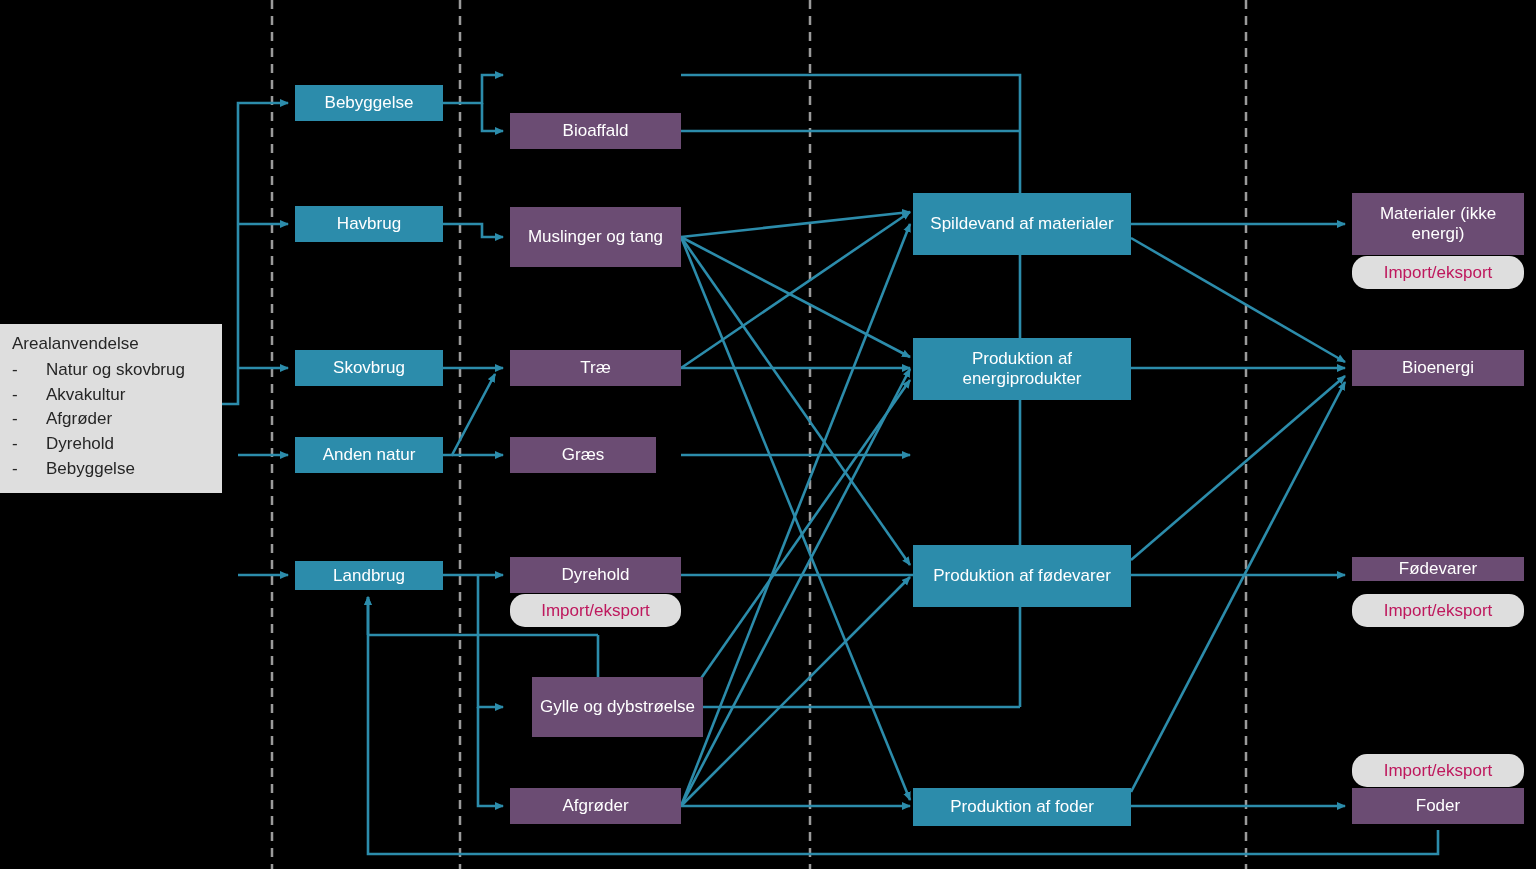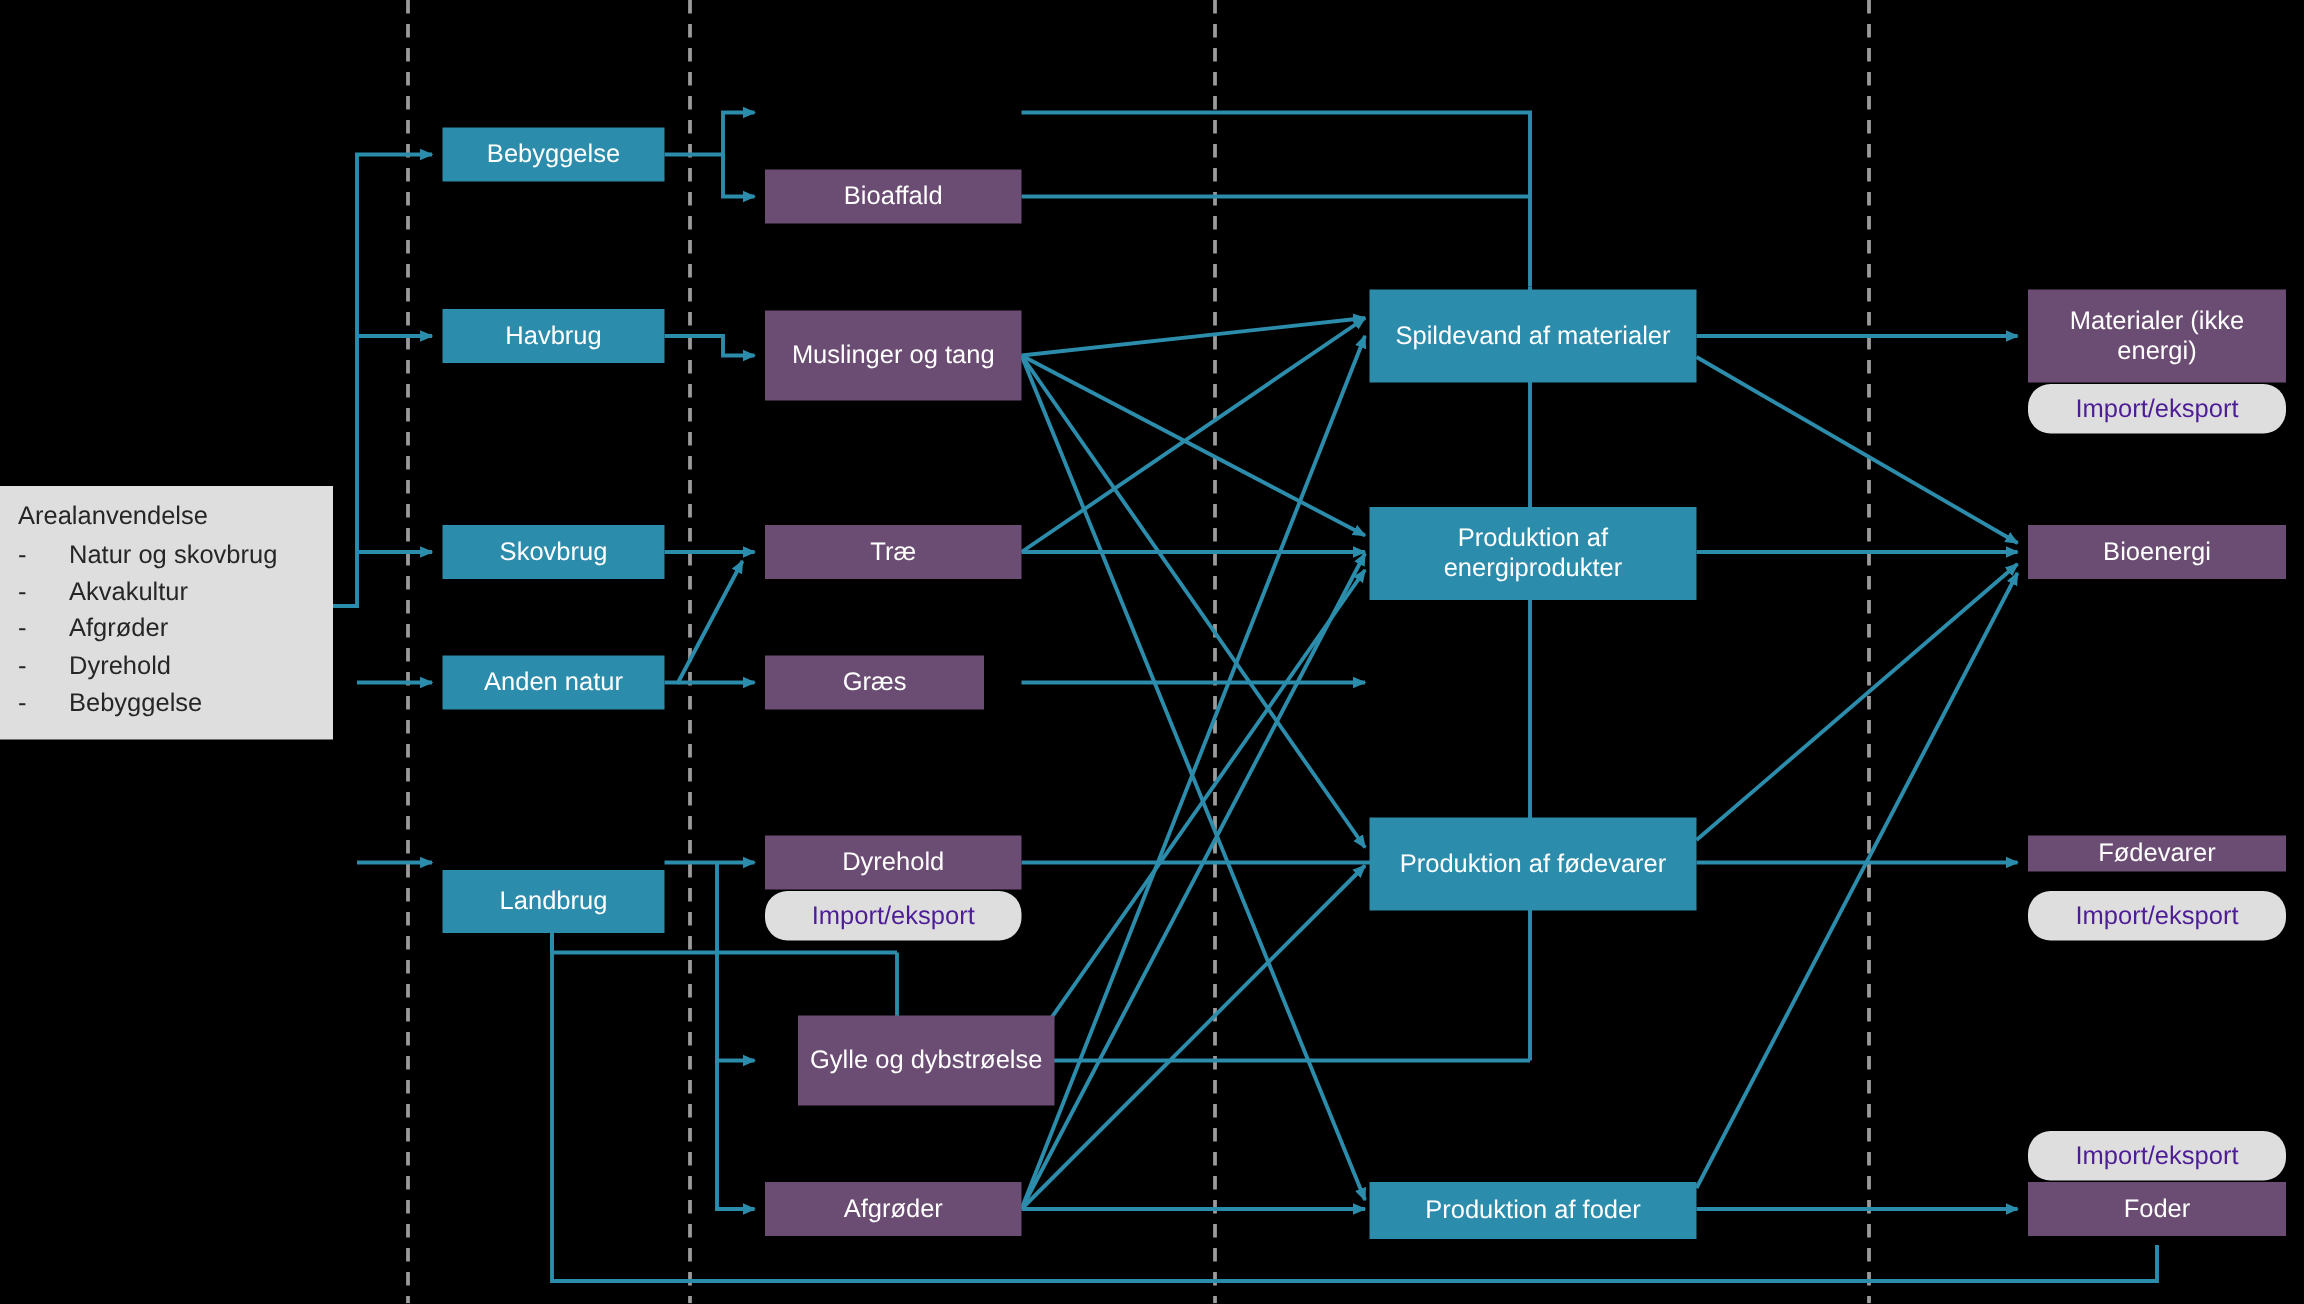--- a/index.html
+++ b/index.html
@@ -4,21 +4,21 @@
 <style>
   html,body{margin:0;padding:0;background:#000;}
   #stage{position:relative;width:1536px;height:869px;background:#000;
          font-family:"Liberation Sans", sans-serif;overflow:hidden;}
   svg#wires{position:absolute;left:0;top:0;width:1536px;height:869px;}
   .node{position:absolute;box-sizing:border-box;display:flex;
         align-items:center;justify-content:center;text-align:center;
         color:#fff;font-size:17px;line-height:1.15;padding:2px 6px;}
   .teal{background:#2C8CAB;}
   .purple{background:#6B4C73;}
-  .grey{background:#DEDEDE;color:#4c1d95;border-radius:15px;}
+  .grey{background:#DEDEDE;color:#be185d;border-radius:15px;}
   .legend{position:absolute;background:#DEDEDE;color:#262626;
           font-size:17px;box-sizing:border-box;padding:10px 12px 12px 12px;}
   .legend .lt{margin-bottom:4px;}
   .legend ul{list-style:none;margin:0;padding:0;}
   .legend li{display:flex;gap:4px;line-height:1.45;}
   .legend li .dash{width:30px;display:inline-block;}
 </style>
 </head>
 <body>
 
@@ -131,21 +131,21 @@
           <span class="dash">-</span>
           <span>Bebyggelse</span>
         </li>
     </ul>
   </div>
 
   <div class="node teal" style="left:295px;top:85px;width:148px;height:36px;">Bebyggelse</div>
   <div class="node teal" style="left:295px;top:206px;width:148px;height:36px;">Havbrug</div>
   <div class="node teal" style="left:295px;top:350px;width:148px;height:36px;">Skovbrug</div>
   <div class="node teal" style="left:295px;top:437px;width:148px;height:36px;">Anden natur</div>
-  <div class="node teal" style="left:295px;top:580px;width:148px;height:42px;">Landbrug</div>
+  <div class="node teal" style="left:295px;top:561px;width:148px;height:29px;">Landbrug</div>
 
   <div class="node purple" style="left:510px;top:113px;width:171px;height:36px;">Bioaffald</div>
   <div class="node purple" style="left:510px;top:207px;width:171px;height:60px;">Muslinger og tang</div>
   <div class="node purple" style="left:510px;top:350px;width:171px;height:36px;">Træ</div>
   <div class="node purple" style="left:510px;top:437px;width:146px;height:36px;">Græs</div>
   <div class="node purple" style="left:510px;top:557px;width:171px;height:36px;">Dyrehold</div>
   <div class="node grey" style="left:510px;top:594px;width:171px;height:33px;">Import/eksport</div>
   <div class="node purple" style="left:532px;top:677px;width:171px;height:60px;">Gylle og dybstrøelse</div>
   <div class="node purple" style="left:510px;top:788px;width:171px;height:36px;">Afgrøder</div>
 

